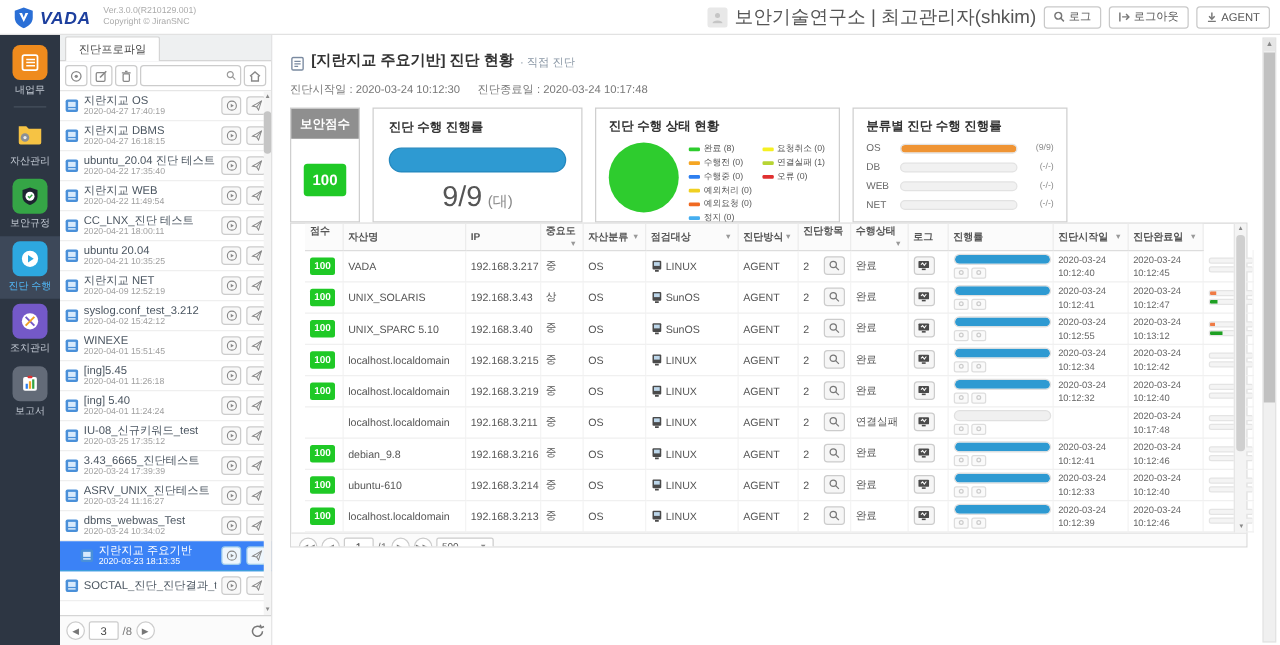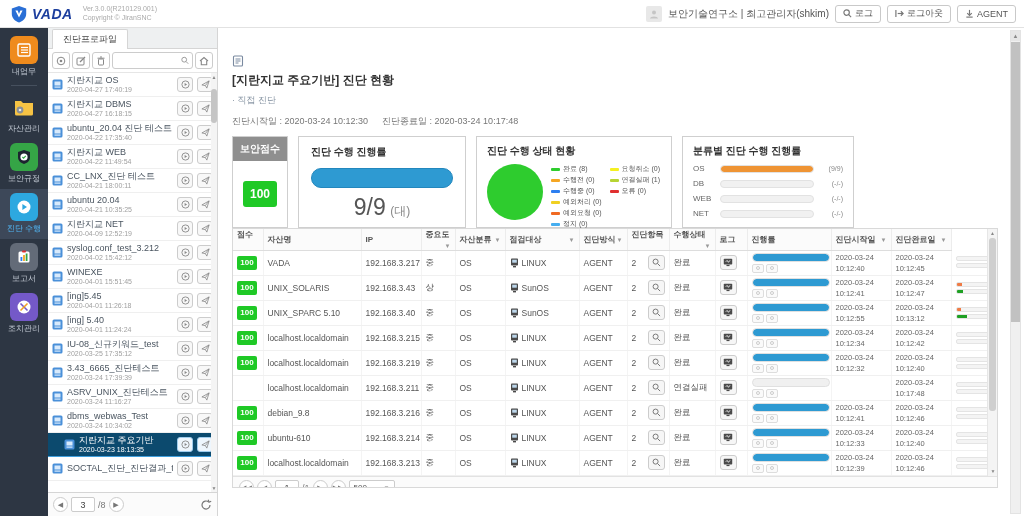--- a/index.html
+++ b/index.html
@@ -8,21 +8,21 @@
   .app { width:1024px; height:516px; display:flex; flex-direction:column; }
 
   
   .topbar { height:28px; background:#fff; border-bottom:1px solid #e2e2e2; display:flex; align-items:center; padding:0 8px 0 10px; flex:0 0 28px; }
   .logo-wrap { display:flex; align-items:center; gap:4px; }
   .logo-mark { width:18px; height:18px; }
   .logo-text { font-size:14px; font-weight:bold; color:#1d3f9e; letter-spacing:0.5px; font-style:italic; }
   .ver-block { margin-left:10px; font-size:7px; color:#aaa; line-height:1.25; }
   .top-right { margin-left:auto; display:flex; align-items:center; gap:6px; }
   .avatar { width:16px; height:16px; background:#e8e8e8; border-radius:2px; display:flex; align-items:center; justify-content:center; color:#bbb; }
-  .user-text { font-size:10px; color:#555; }
+  .user-text { font-size:15px; color:#555; }
   .top-btn { display:flex; align-items:center; gap:3px; border:1px solid #c9c9c9; border-radius:3px; background:#fff; height:18px; padding:0 7px; font-size:9px; color:#555; cursor:pointer; }
   .top-btn svg { flex:0 0 auto; }
 
   
   .bodyrow { flex:1; display:flex; min-height:0; }
 
   
   .sidebar { width:48px; background:#2d3643; display:flex; flex-direction:column; align-items:center; padding-top:4px; flex:0 0 48px; }
   .nav-item { width:48px; padding:4px 0 5px; text-align:center; cursor:pointer; }
   .nav-item.active { background:#3d4859; }
@@ -41,21 +41,21 @@
   .ptoolbar { height:24px; display:flex; align-items:center; gap:2px; padding:0 4px; border-bottom:1px solid #e6e6e6; }
   .mini-btn { width:18px; height:17px; border:1px solid #ccc; border-radius:3px; background:#fff; display:flex; align-items:center; justify-content:center; color:#888; cursor:pointer; }
   .psearch { flex:1; height:17px; border:1px solid #ccc; border-radius:3px; display:flex; align-items:center; padding:0 3px; background:#fff; }
   .psearch input { border:none; outline:none; width:100%; font-size:9px; }
   .plist { flex:1; overflow:hidden; position:relative; }
   .pitem { height:24px; border-bottom:1px solid #efefef; display:flex; align-items:center; padding:0 4px 0 4px; gap:4px; cursor:pointer; }
   .pitem .ptexts { flex:1; min-width:0; line-height:1.1; }
   .p-name { font-size:9px; color:#4a5560; white-space:nowrap; overflow:hidden; display:block; }
   .p-date { font-size:7px; color:#a0a0a0; display:block; }
   .row-btn { width:16px; height:15px; border:1px solid #ccc; border-radius:3px; background:#f8f8f8; display:flex; align-items:center; justify-content:center; color:#777; cursor:pointer; flex:0 0 auto; }
-  .pitem.sel { background:#0c4a6e; border-bottom-color:#3f9fdd;padding-left:16px; }
+  .pitem.sel { background:#3b82f6; border-bottom-color:#3f9fdd;padding-left:16px; }
   .pitem.sel .p-name, .pitem.sel .p-date { color:#fff; }
   .pitem.sel .row-btn { background:#eef6fd; border-color:#9fccec; }
   .plist-scroll { position:absolute; right:0; top:0; bottom:0; width:6px; background:#f4f4f4; }
   .plist-thumb { position:absolute; top:16px; right:0; width:6px; height:34px; background:#c5c5c5; border-radius:3px; }
   .plist-arrow { position:absolute; right:0; width:6px; font-size:5px; color:#888; text-align:center; }
   .ppager { height:24px; border-top:1px solid #d5d5d5; display:flex; align-items:center; gap:3px; padding:0 5px; background:#fbfbfb; }
   .pg-circle { width:15px; height:15px; border:1px solid #ccc; border-radius:50%; background:#fff; display:flex; align-items:center; justify-content:center; font-size:7px; color:#777; cursor:pointer; }
   .pg-input { width:24px; height:15px; border:1px solid #ccc; border-radius:2px; text-align:center; font-size:9px; color:#444; }
   .pg-total { font-size:9px; color:#777; }
   .pg-refresh { margin-left:auto; color:#777; cursor:pointer; display:flex; }
@@ -63,21 +63,21 @@
   
   .main { flex:1; display:flex; flex-direction:column; min-width:0; background:#eef0f1; }
   .main-tabs { height:21px; display:flex; align-items:flex-end; padding:2px 0 0 4px; border-bottom:1px solid #d5d5d5; }
   .mtab { font-size:9px; color:#555; border:1px solid #d5d5d5; background:#f5f5f5; padding:3px 12px; border-radius:2px 2px 0 0; margin-right:2px; position:relative; top:1px; cursor:pointer; }
   .mtab.active { background:#fff; border-bottom:1px solid #fff; color:#222; }
   .content { flex:1; background:#fff; position:relative; padding:8px 26px 0 14px; min-height:0; }
   .vscroll { position:absolute; top:2px; right:3px; bottom:2px; width:11px; background:#f0f0f0; border:1px solid #e3e3e3; }
   .vscroll .arr { height:10px; font-size:6px; color:#888; text-align:center; line-height:10px; background:#e6e6e6; }
   .vscroll .thumb { position:absolute; top:11px; left:0; width:9px; height:58%; background:#c1c1c1; }
 
-  .title-row { display:flex; align-items:flex-start; gap:5px; margin:19px 0 2px;flex-direction:column; }
+  .title-row { display:flex; align-items:flex-end; gap:5px; margin:4px 0 2px; }
   .doc-ic { color:#7a8aa0; display:flex; }
   .page-title { font-size:12px; font-weight:bold; color:#333; }
   .title-mode { font-size:9px; color:#8a97a5; }
   .dates-row { margin:8px 0 2px; font-size:9px; color:#777; display:flex; gap:14px; }
 
   .cards { display:flex; gap:10px; margin-top:8px; }
   .card { border:1px solid #cfcfcf; background:#fff; }
   .card-title { font-size:10px; font-weight:bold; color:#333; }
   .score-card { width:56px; height:92px; display:flex; flex-direction:column; }
   .score-head { height:24px; background:#8f8f8f; color:#fff; font-size:10px; font-weight:bold; display:flex; align-items:center; justify-content:center; }
@@ -106,21 +106,21 @@
   .section-title { font-size:11px; font-weight:bold; color:#333; }
 
   .grid-block { border:1px solid #d9d9d9; }
   .grid-toolbar { height:26px; background:#f7f7f7; border-bottom:1px solid #e2e2e2; display:flex; align-items:center; padding:0 5px; gap:6px; }
   .stopall-btn { display:flex; align-items:center; gap:4px; border:1px solid #bbb; border-radius:3px; background:#fff; height:19px; padding:0 8px; font-size:9px; color:#555; cursor:pointer; }
   .tb-right { margin-left:auto; display:flex; gap:4px; align-items:center; }
   .tb-select { width:110px; height:18px; border:1px solid #ccc; background:#fff; border-radius:2px; font-size:9px; color:#555; display:flex; align-items:center; padding:0 5px; justify-content:space-between; cursor:pointer; }
   .tb-search { width:130px; height:18px; border:1px solid #ccc; background:#fff; border-radius:2px; display:flex; align-items:center; padding:0 4px; }
   .tb-search input { border:none; outline:none; flex:1; font-size:9px; width:100%; }
 
-  table.grid { border-collapse:collapse; table-layout:fixed; width:758px; }
+  table.grid { border-collapse:collapse; table-layout:fixed; width:758px;margin-left:11px; }
   .grid th { height:21px; background:#fbfbfb; border-bottom:1px solid #ddd; border-right:1px solid #ececec; font-size:8px; color:#555; text-align:left; padding:0 4px; font-weight:bold; white-space:nowrap; }
   .grid th .caret { float:right; font-size:6px; color:#999; margin-top:3px; }
   .grid td { height:25px; border-bottom:1px solid #f0f0f0; border-right:1px solid #f4f4f4; font-size:8.5px; color:#555; padding:1px 4px; white-space:nowrap; overflow:hidden; }
   .score-badge { display:inline-flex; width:20px; height:14px; background:#1fc926; border-radius:2px; color:#fff; font-size:8px; font-weight:bold; align-items:center; justify-content:center; }
   .target-cell { display:flex; align-items:center; gap:3px; }
   .cell-btn { display:inline-flex; width:17px; height:15px; border:1px solid #ccc; border-radius:3px; background:#f6f6f6; align-items:center; justify-content:center; color:#666; vertical-align:middle; cursor:pointer; }
   .items-cell { display:flex; align-items:center; justify-content:space-between; }
   .pcellbar { width:78px; height:9px; border-radius:5px; background:#f0f0f0; border:1px solid #e0e0e0; overflow:hidden; }
   .pcellfill { height:100%; background:#2e9ad2; border-radius:5px; }
   .pcellbtns { display:flex; gap:2px; margin-top:2px; }
@@ -230,40 +230,40 @@
       <div class="nav-item active">
         <span class="nav-tile t-blue">
           <svg width="16" height="16" viewBox="0 0 16 16">
               <circle cx="8" cy="8" r="6.5" fill="#fff"></circle>
               <path d="M6.4 5 L11 8 L6.4 11 Z" fill="#2da8e0"></path>
             </svg>
         </span>
         <span class="nav-label">진단 수행</span>
       </div>
       <div class="nav-item">
+        <span class="nav-tile t-purple">
+          <svg width="16" height="16" viewBox="0 0 16 16">
+              <circle cx="8" cy="8" r="6.5" fill="#fff"></circle>
+              <line x1="4.5" y1="4.5" x2="11.5" y2="11.5" stroke="#7459c8" stroke-width="1.6"></line>
+              <line x1="11.5" y1="4.5" x2="4.5" y2="11.5" stroke="#f0a024" stroke-width="1.6"></line>
+            </svg>
+        </span>
+        <span class="nav-label">조치관리</span>
+      </div>
+      <div class="nav-item">
         <span class="nav-tile t-gray">
           <svg width="16" height="16" viewBox="0 0 16 16">
               <rect x="2.5" y="2.5" width="11" height="11" rx="1.5" fill="#fff"></rect>
               <rect x="4.5" y="8" width="1.8" height="4" fill="#2d7ff0"></rect>
               <rect x="7.1" y="6" width="1.8" height="6" fill="#f5a623"></rect>
               <rect x="9.7" y="4.5" width="1.8" height="7.5" fill="#35a546"></rect>
               <rect x="6" y="1.5" width="4" height="2" rx="1" fill="#e03030"></rect>
             </svg>
         </span>
         <span class="nav-label">보고서</span>
-      </div>
-      <div class="nav-item">
-        <span class="nav-tile t-purple">
-          <svg width="16" height="16" viewBox="0 0 16 16">
-              <circle cx="8" cy="8" r="6.5" fill="#fff"></circle>
-              <line x1="4.5" y1="4.5" x2="11.5" y2="11.5" stroke="#7459c8" stroke-width="1.6"></line>
-              <line x1="11.5" y1="4.5" x2="4.5" y2="11.5" stroke="#f0a024" stroke-width="1.6"></line>
-            </svg>
-        </span>
-        <span class="nav-label">조치관리</span>
       </div>
       <div class="nav-spacer"></div>
     </nav>
 
     <aside class="ppanel">
       <div class="ptabbar">
         <span class="ptab">진단프로파일</span>
       </div>
       <div class="ptoolbar">
         <span class="mini-btn">

